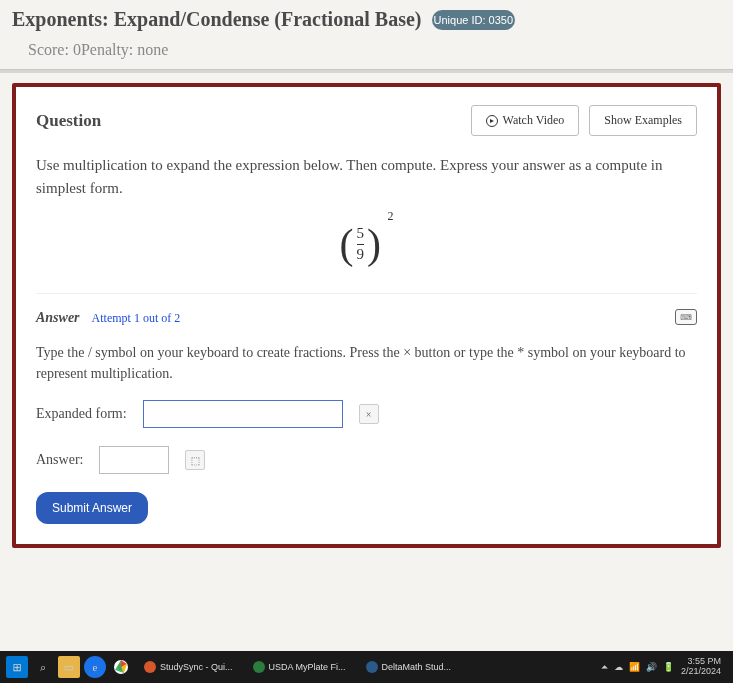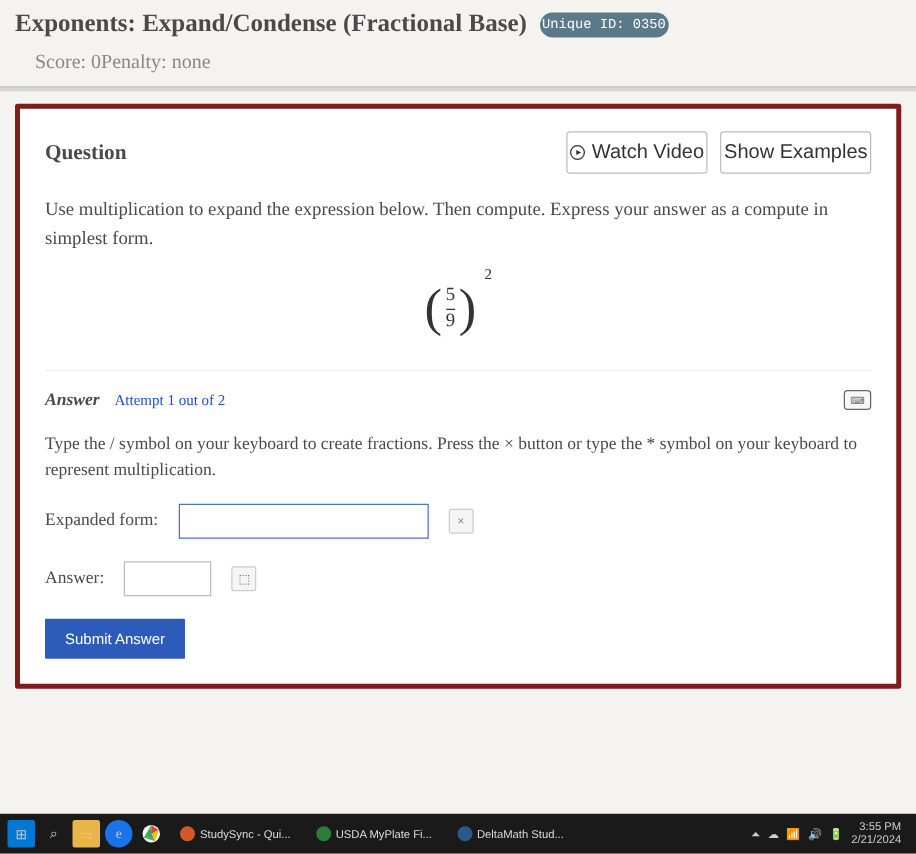--- a/index.html
+++ b/index.html
@@ -18,21 +18,21 @@
       gap: 10px;
     }
     .page-title {
       font-size: 20px;
       font-weight: bold;
       color: #4a4a4a;
     }
     .badge {
       background: #5a7a8a;
       color: #fff;
-      font-family: Liberation Mono, monospace;
+      font-family: Liberation Sans, sans-serif;
       font-size: 11px;
       padding: 4px 2px;
       border-radius: 12px;
     }
     .meta-row {
       padding: 6px 12px 10px 12px;
       font-size: 16px;
       color: #888;
       display: flex;
       margin-left: 16px;
@@ -62,23 +62,23 @@
       color: #4a4a4a;
       font-weight: 600;
     }
     .header-buttons {
       display: flex;
       gap: 10px;
     }
     .btn-outline {
       background: #fff;
       border: 1px solid #bdbdbd;
-      padding: 7px 2px;
-      font-size: 16px;
-      font-family: Liberation Sans, sans-serif;
+      padding: 7px 14px;
+      font-size: 12px;
+      font-family: Liberation Serif, serif;
       color: #333;
       border-radius: 3px;
       cursor: pointer;
       display: flex;
       align-items: center;
       gap: 5px;
     }
     .play-icon {
       width: 12px;
       height: 12px;
@@ -209,21 +209,21 @@
       cursor: pointer;
       border-radius: 2px;
     }
     .submit-btn {
       background: #2d5bb9;
       color: #fff;
       border: none;
       padding: 9px 16px;
       font-size: 12px;
       font-family: Arial, sans-serif;
-      border-radius: 1px;
+      border-radius: 12px;
       cursor: pointer;
     }
     .taskbar {
       position: absolute;
       bottom: 0;
       left: 0;
       right: 0;
       height: 32px;
       background: #1a1a1a;
       display: flex;

